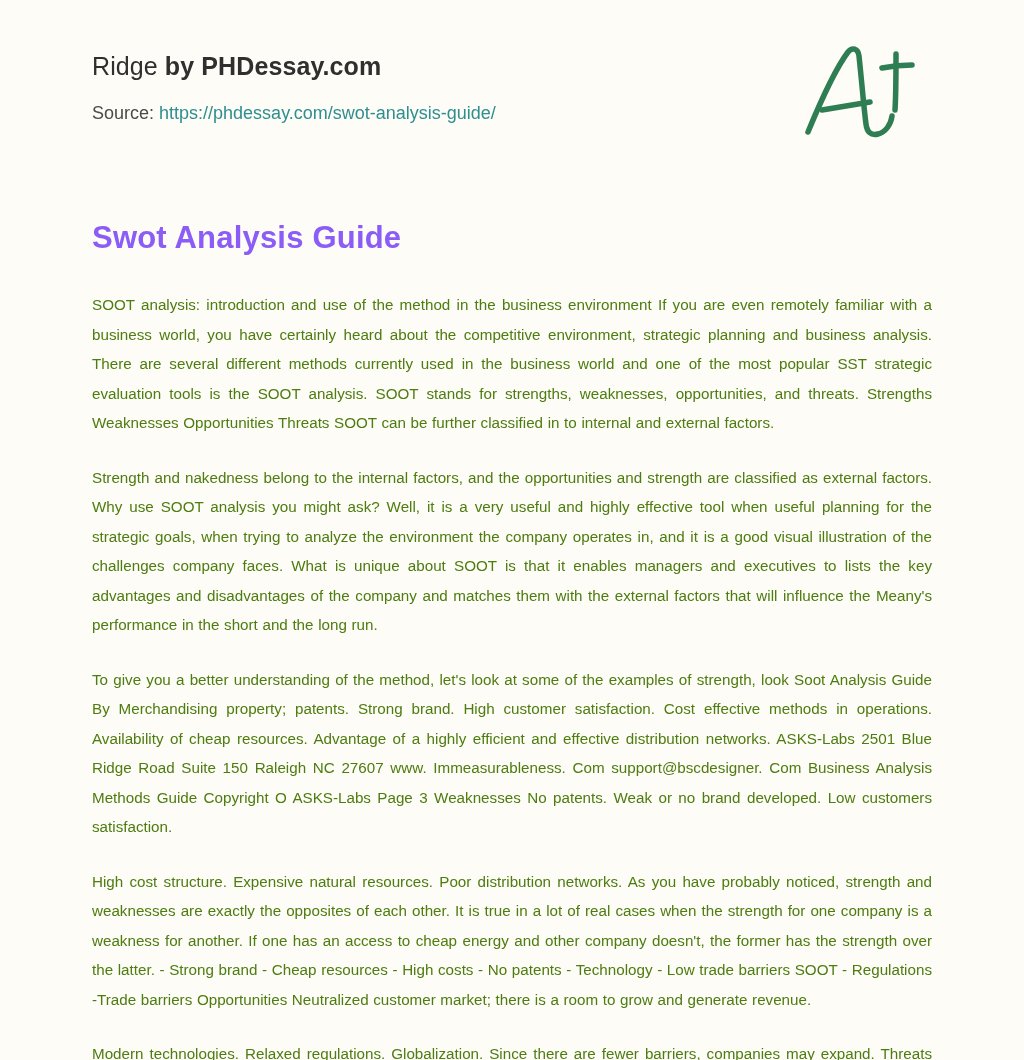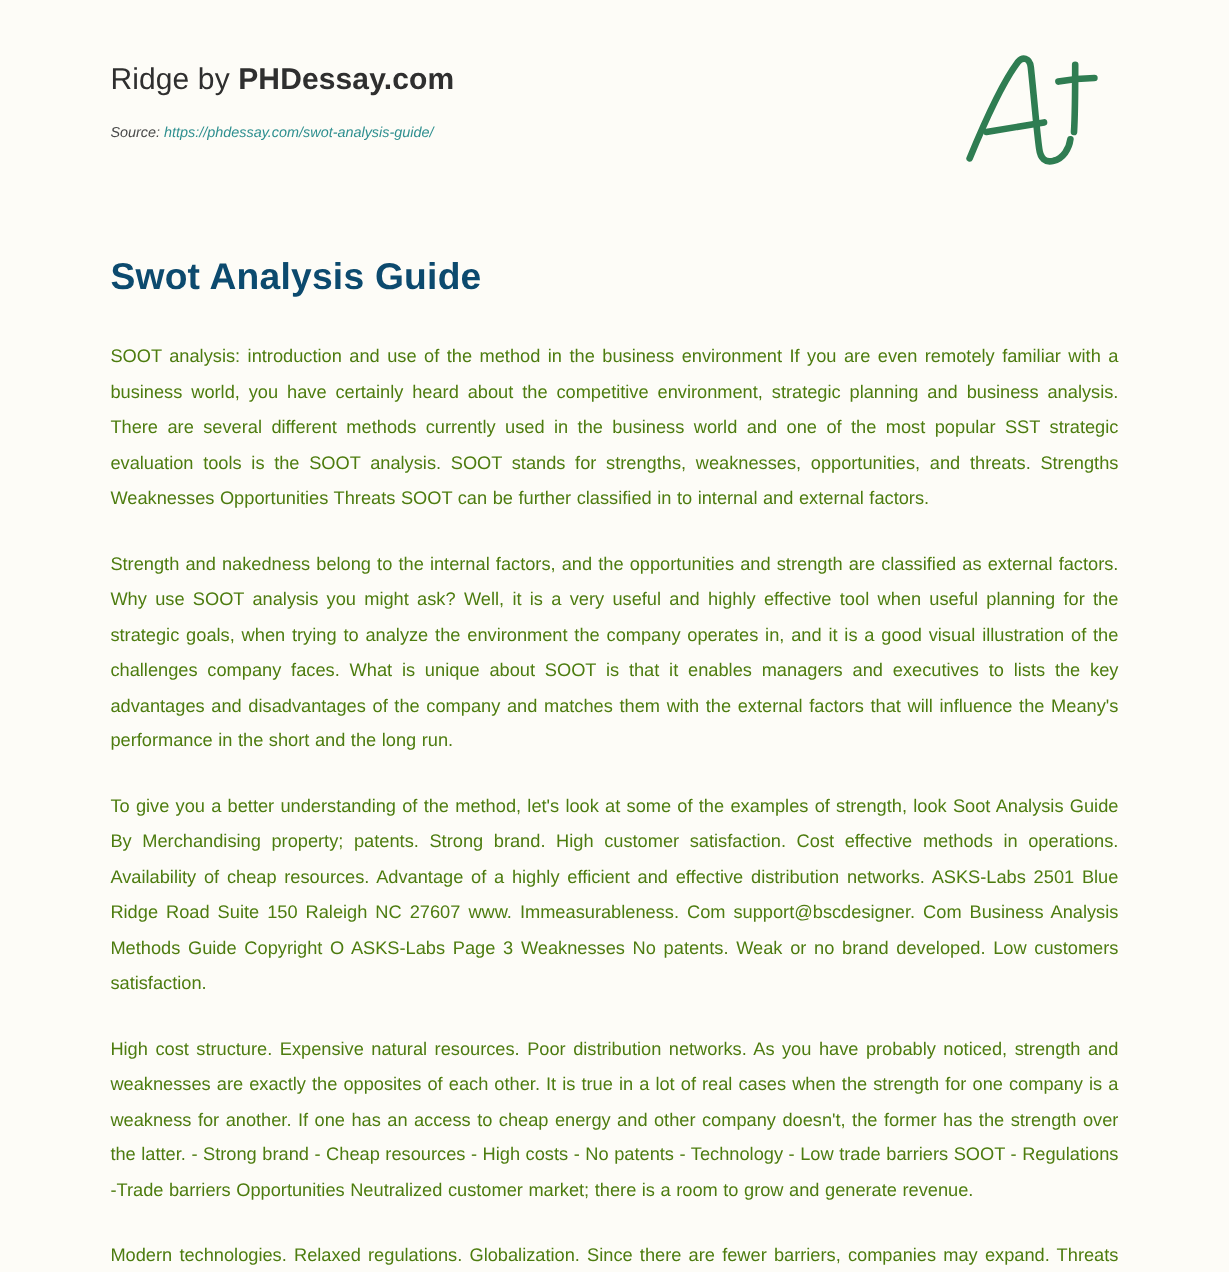--- a/index.html
+++ b/index.html
@@ -26,51 +26,50 @@
     position: relative;
   }
   .brand-line {
     font-size: 25px;
     letter-spacing: .1px;
     color: #2f2f2f;
     margin: 0 0 22px 0;
     font-weight: 400;
   }
   .brand-by {
-    font-weight: 400;
+    font-weight: 700;
   }
   .brand-site {
     font-weight: 700;
     margin-top: 46px;
   }
   .source-line {
-    font-size: 12px;
+    font-size: 18px;
     color: #555;
     margin: 0;
-    font-style: italic;
   }
   .source-label {
     color: #4a4a4a;
   }
   .source-url {
     color: #2e8f8f;
     text-decoration: none;
   }
   .logo {
     position: absolute;
     right: 10px;
     top: -12px;
     width: 130px;
     height: 105px;
   }
   .title {
     margin: 96px 0 0 0;
     font-size: 31px;
     font-weight: 700;
-    color: #0c4a6e;
+    color: #8b5cf6;
     letter-spacing: .2px;
   }
   .body-copy {
     margin-top: 34px;
   }
   .body-copy p {
     font-size: 15.2px;
     line-height: 29.5px;
     text-align: justify;
     color: #4d7c0f;

